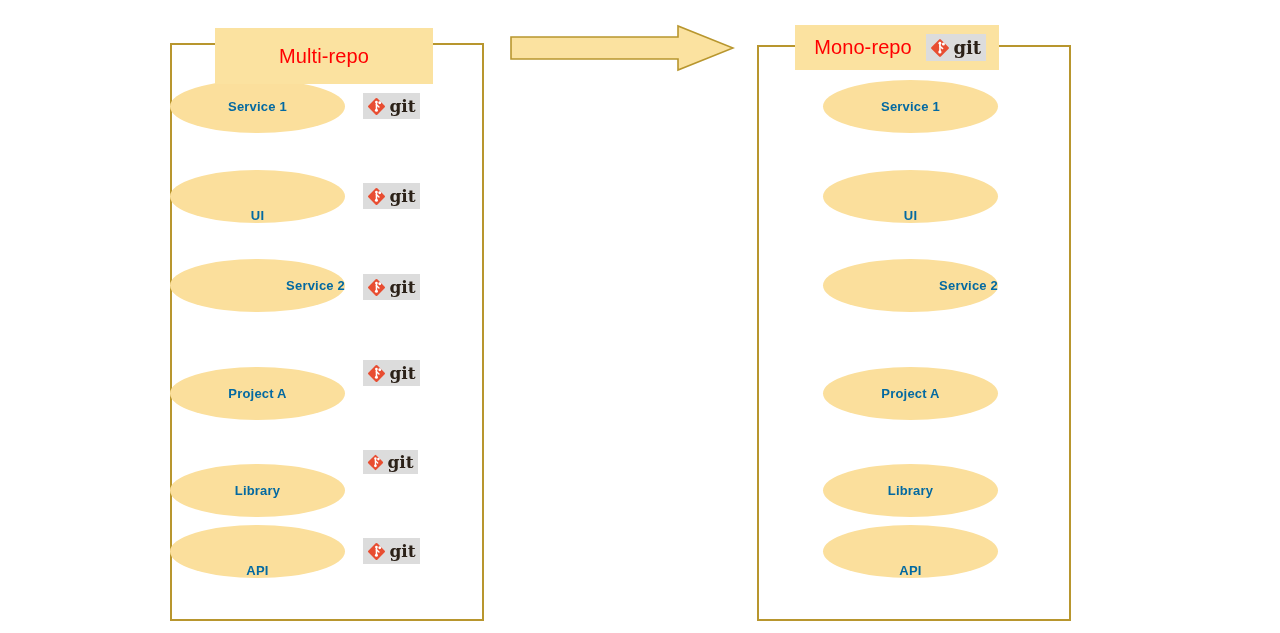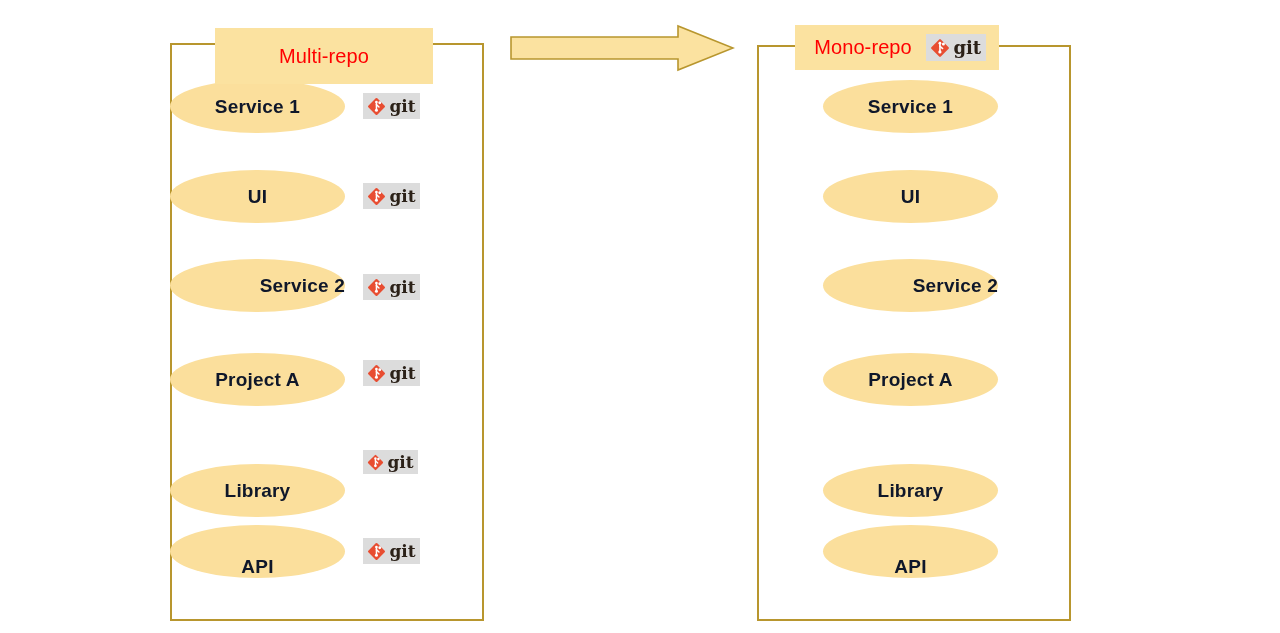--- a/index.html
+++ b/index.html
@@ -63,33 +63,33 @@
     position: absolute;
     width: 175px;
     height: 53px;
     border-radius: 50%;
     background: #fbdf9c;
     display: flex;
     align-items: center;
     justify-content: center;
   }
   .ellipse-label {
-    color: #0f172a;
-    font-size: 19px;
+    color: #0369a1;
+    font-size: 13px;
     font-weight: bold;
     white-space: nowrap;
     letter-spacing: 0.2px;
   }
   .col-left  { left: 170px; }
   .col-right { left: 823px; }
 
   .row-0 { top: 80px; }
-  .row-1 { top: 170px; }
+  .row-1 { top: 170px; align-items: flex-end; }
   .row-2 { top: 259px; justify-content: flex-end; }
-  .row-3 { top: 353px; }
+  .row-3 { top: 367px; }
   .row-4 { top: 464px; }
   .row-5 { top: 525px; align-items: flex-end; }
 
   
   .git-badge {
     position: absolute;
     background: #dcdcdc;
     display: flex;
     align-items: center;
     justify-content: center;

